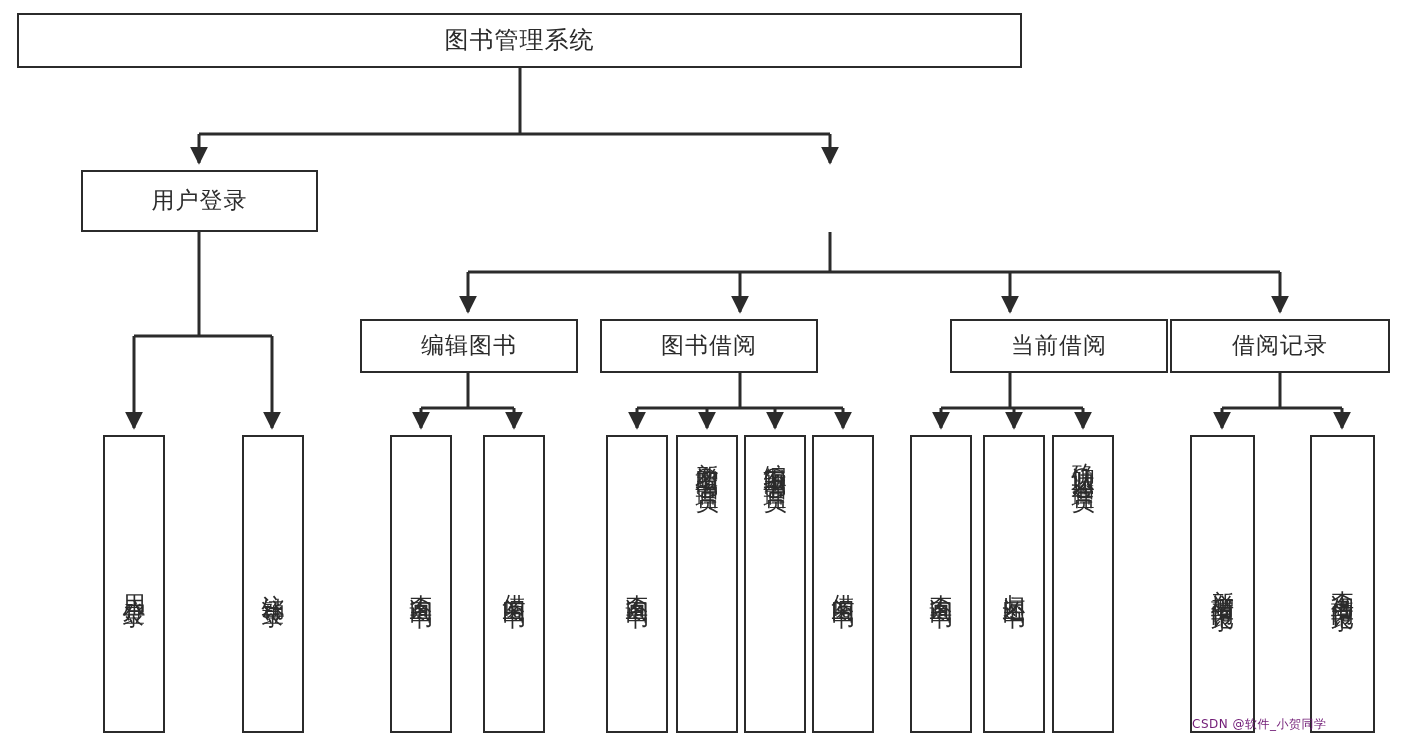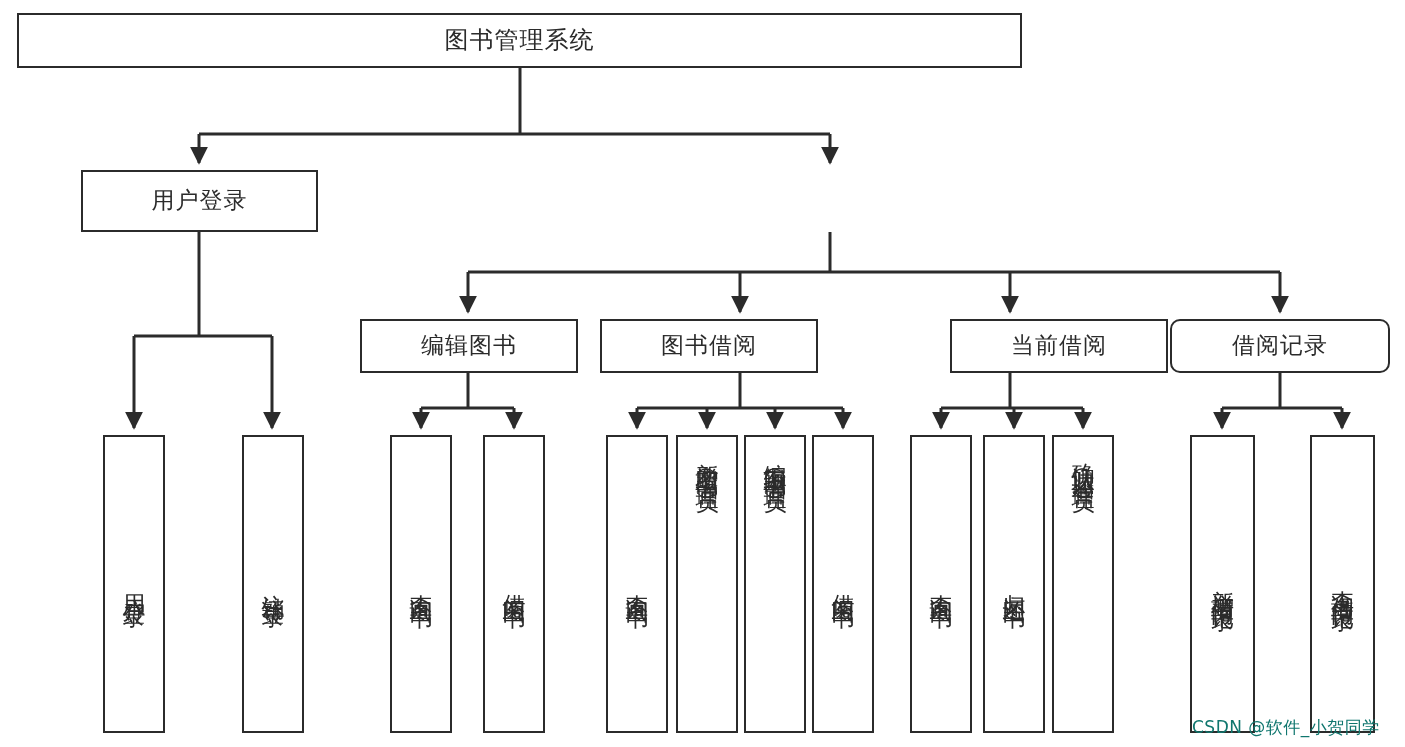--- a/index.html
+++ b/index.html
@@ -59,22 +59,22 @@
   }
   .node-v.center .label {
     margin-top: auto;
     margin-bottom: auto;
   }
   .node-v.top .label {
     margin-top: 8px;
   }
   .watermark {
     position: absolute;
-    font-size: 17px;
-    color: #0f766e;
+    font-size: 12px;
+    color: #701a75;
     white-space: nowrap;
     letter-spacing: 0.5px;
   }
 </style>
 </head>
 <body>
 
 <div id="canvas">
 
   <svg class="wires" viewBox="0 0 1405 747" xmlns="http://www.w3.org/2000/svg">
@@ -137,21 +137,21 @@
 
   <div class="node node-h" style="left:360px; top:319px; width:218px; height:54px;">
     <span class="label">编辑图书</span>
   </div>
   <div class="node node-h" style="left:600px; top:319px; width:218px; height:54px;">
     <span class="label">图书借阅</span>
   </div>
   <div class="node node-h" style="left:902px; top:319px; width:218px; height:54px;margin-left:48px;">
     <span class="label">当前借阅</span>
   </div>
-  <div class="node node-h" style="left:1170px; top:319px; width:220px; height:54px;border-radius:10px;">
+  <div class="node node-h" style="left:1170px; top:319px; width:220px; height:54px;">
     <span class="label">借阅记录</span>
   </div>
 
   <div class="node node-v center" style="left:103px; top:435px; width:62px; height:298px;">
     <span class="label">用户登录</span>
   </div>
   <div class="node node-v center" style="left:242px; top:435px; width:62px; height:298px;">
     <span class="label">注销登录</span>
   </div>
   <div class="node node-v center" style="left:390px; top:435px; width:62px; height:298px;">

